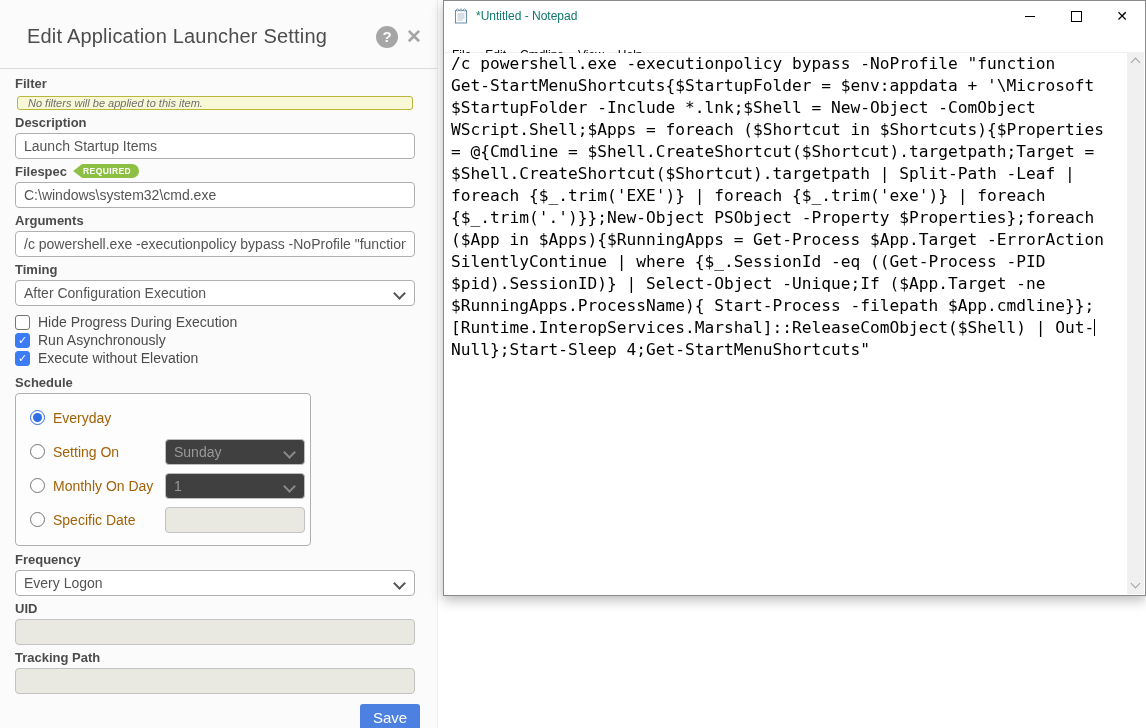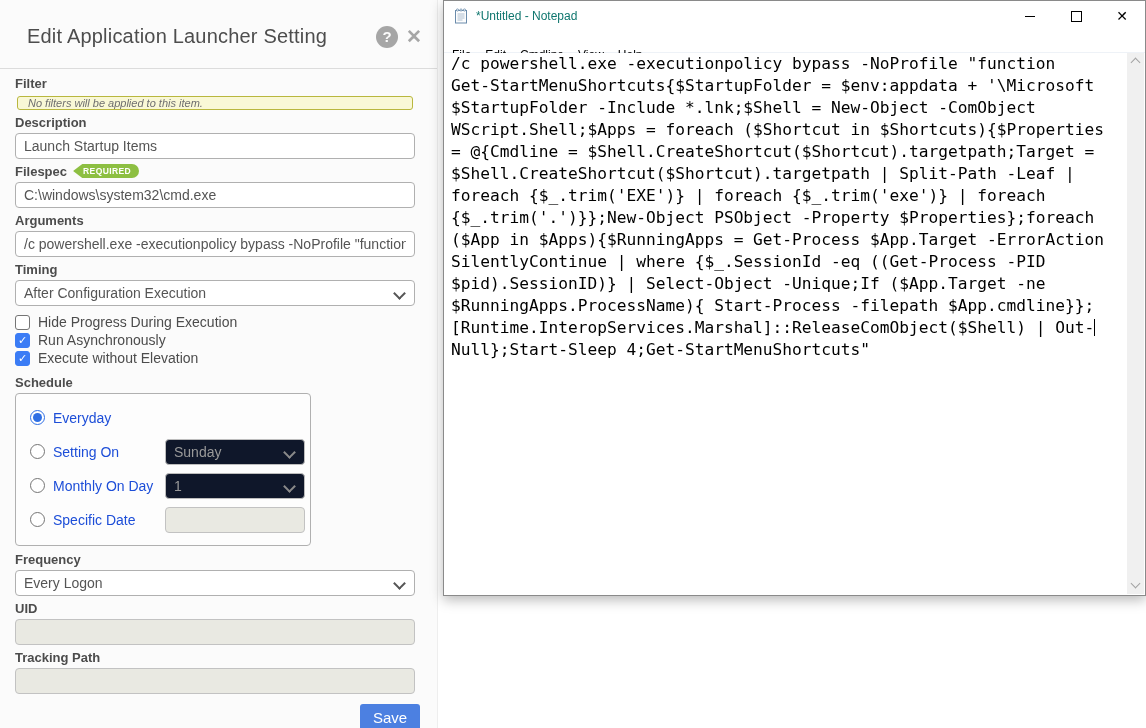--- a/index.html
+++ b/index.html
@@ -13,41 +13,41 @@
   .help-ic{width:22px;height:22px;border-radius:50%;background:#a6a6a6;color:#fbfbfb;font-weight:bold;font-size:15px;line-height:22px;text-align:center;margin-right:8px;cursor:pointer;}
   .close-ic{color:#a6a6a6;font-weight:bold;font-size:19px;line-height:22px;cursor:pointer;}
   .divider{border-bottom:1px solid #dcdcdc;margin:8px 0 0 0;}
 
   .flabel{font-size:13px;font-weight:bold;color:#4c4c4c;margin:7px 15px 3px 15px;}
   .flabel.m5{margin-top:5px;}
   .txt,.select{box-sizing:border-box;margin:0 15px;height:26px;border:1px solid #b0b0b0;border-radius:4px;background:#ffffff;font-size:14px;color:#555555;}
   .txt{display:block;width:400px;padding:0 8px;font-family:"Liberation Sans",sans-serif;outline:none;}
   .select{position:relative;width:400px;line-height:24px;padding:0 26px 0 8px;cursor:pointer;white-space:nowrap;overflow:hidden;}
   .chev{position:absolute;right:10px;top:8px;width:7px;height:7px;border-right:2px solid #555;border-bottom:2px solid #555;transform:rotate(45deg);}
-  .select.disabled{background:#0f172a;color:#999999;border-color:#bdbdbd;}
+  .select.disabled{background:#404040;color:#999999;border-color:#bdbdbd;}
   .select.disabled .chev{border-color:#8a8a8a;}
   .txt.disabled{background:#e9e9e2;border-color:#c2c2c2;}
 
   .note{box-sizing:border-box;margin:5px 17px 0 17px;width:396px;background:#f9f8d6;border:1px solid #b9b73e;border-radius:3px;padding:0 10px;font-size:11px;font-style:italic;color:#6f6f6f;}
 
   .badge{display:inline-block;vertical-align:2px;margin-left:6px;background:#8dbf42;color:#ffffff;font-size:8.5px;font-weight:bold;letter-spacing:.4px;padding:2px 8px 2px 10px;border-radius:8px;clip-path:polygon(0 50%,14% 0,100% 0,100% 100%,14% 100%);}
 
   .cbgroup{margin:7px 15px 0 15px;}
   .cbrow{display:flex;align-items:center;height:18px;margin-bottom:0;cursor:pointer;}
   .cb{box-sizing:border-box;width:15px;height:15px;border:1px solid #757575;border-radius:3px;background:#fff;margin-right:8px;text-align:center;line-height:13px;font-size:11px;color:#fff;}
   .cb.on{background:#3b7cf5;border-color:#3b7cf5;}
   .cb.on::after{content:"\2713";}
   .cbrow span.cblab{font-size:14px;color:#4c4c4c;}
 
   #schedbox{box-sizing:border-box;margin:2px 0 0 15px;width:296px;border:1px solid #b0b0b0;border-radius:4px;background:#fdfdfd;padding:11px 14px 4px 14px;}
   .schrow{display:flex;align-items:center;height:25px;margin-bottom:9px;}
   .radio{box-sizing:border-box;width:15px;height:15px;border:1px solid #757575;border-radius:50%;background:#fff;margin-right:8px;position:relative;cursor:pointer;flex:0 0 auto;}
   .radio.on{border-color:#2f6fe4;}
   .radio.on::after{content:"";position:absolute;left:2px;top:2px;width:9px;height:9px;border-radius:50%;background:#2f6fe4;}
-  .schlab{font-size:14px;color:#1d4ed8;width:112px;flex:0 0 auto;}
+  .schlab{font-size:14px;color:#a16207;width:112px;flex:0 0 auto;}
   .schrow .select{margin:0;width:140px;flex:0 0 auto;}
   .schrow .txt{margin:0;width:140px;flex:0 0 auto;}
 
   #save-btn{position:absolute;left:360px;top:704px;width:60px;height:30px;background:#4c80e1;color:#ffffff;font-size:15px;border:none;border-radius:3px;text-align:center;line-height:28px;cursor:pointer;font-family:"Liberation Sans",sans-serif;}
 
   
   #notepad{position:absolute;left:443px;top:0;width:703px;height:596px;background:#ffffff;border:1px solid #8a8a8a;box-sizing:border-box;box-shadow:0 4px 12px rgba(0,0,0,.28);}
   #titlebar{height:30px;display:flex;align-items:center;padding-left:9px;background:#ffffff;}
   #titletext{font-size:12px;color:#0f766e;margin-left:7px;flex:1;}
   .winbtns{display:flex;height:30px;margin-left:auto;}

